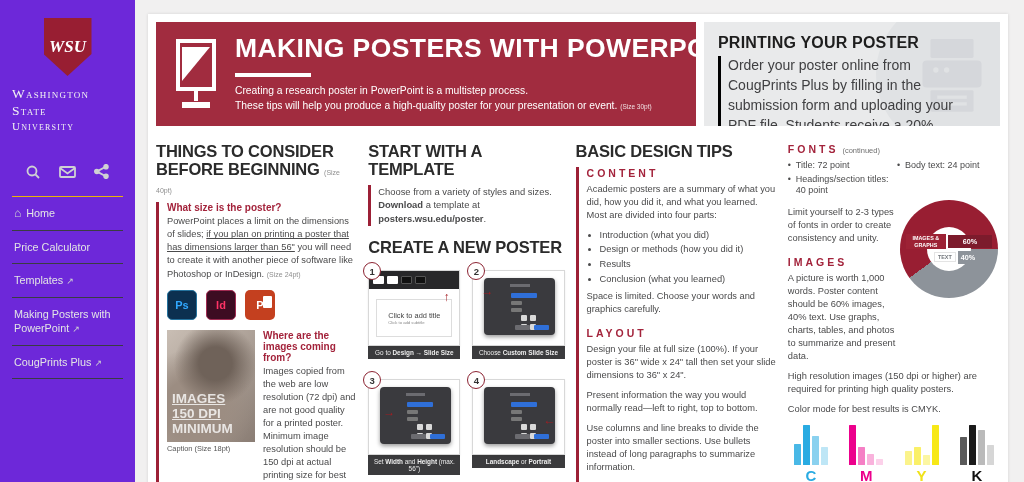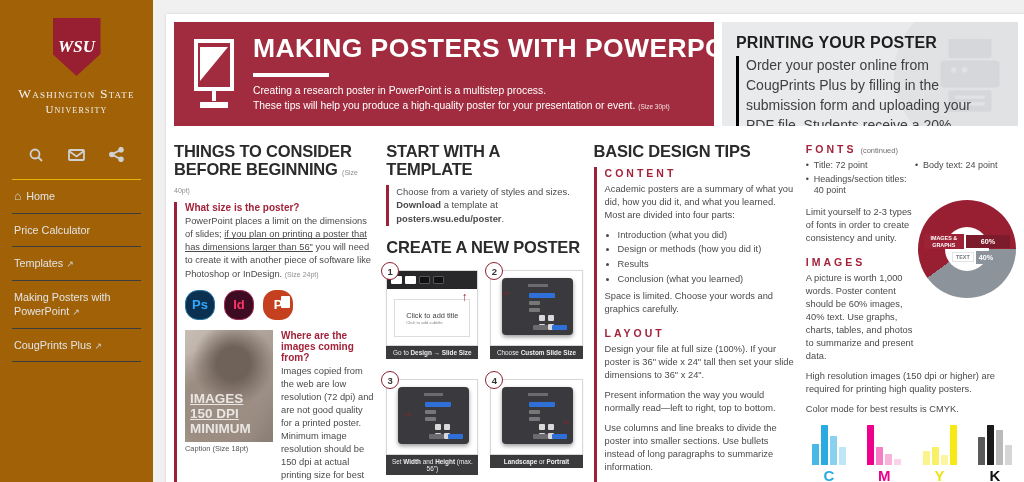--- a/index.html
+++ b/index.html
@@ -1,25 +1,25 @@
 <!DOCTYPE html>
 <html><head>
 <meta charset="utf-8">
 <style>
   *{box-sizing:border-box;margin:0;padding:0}
   html,body{width:1024px;height:482px;overflow:hidden}
   body{font-family:"Liberation Sans",sans-serif;background:#f1f0f0}
   .app{display:flex;width:1024px;height:482px}
 
   
-  .sidebar{width:153px;flex-shrink:0;background:#a16207;color:#e8e8e8;padding:18px 12px 0;height:100%}
+  .sidebar{width:135px;flex-shrink:0;background:#6d28d9;color:#e8e8e8;padding:18px 12px 0;height:100%}
   .shield-wrap{display:flex;justify-content:center;margin-bottom:10px}
   .shield{width:48px;height:58px;background:#981e32;clip-path:polygon(0 0,100% 0,100% 62%,50% 100%,0 62%);display:grid;place-items:center}
   .shield span{color:#fff;font-family:"Liberation Serif",serif;font-style:italic;font-weight:bold;font-size:17px}
-  .wordmark{text-align:center;font-family:"Liberation Serif",serif;letter-spacing:1.2px;font-variant:small-caps;color:#f2f2f2;line-height:1.25;margin-bottom:22px}
+  .wordmark{text-align:left;font-family:"Liberation Serif",serif;letter-spacing:1.2px;font-variant:small-caps;color:#f2f2f2;line-height:1.25;margin-bottom:22px}
   .wordmark .l1{font-size:13.5px}
   .wordmark .l2{font-size:11px}
   .icon-row{display:flex;justify-content:space-around;align-items:center;padding:6px 4px 14px}
   .icon-btn{width:20px;height:20px;display:grid;place-items:center;cursor:pointer}
   .icon-btn svg{stroke:#cfd1d3;fill:none;stroke-width:1.8}
   .menu{border-top:1px solid #eab308}
   .menu-item{display:block;padding:9px 2px;border-bottom:1px solid #3a3d41;font-size:10.8px;color:#e3e4e5;line-height:1.3;cursor:pointer}
   .menu-item .home-glyph{font-size:12px;margin-right:5px;color:#cfd1d3}
   .ext{font-size:9px;margin-left:3px;color:#cfd1d3}
 
@@ -51,21 +51,21 @@
   .col1{width:203px}.col2{width:198px}.col3{width:203px}.col4{width:214px}
   h2.colh{font-size:16.5px;font-weight:bold;color:#2b2b2b;letter-spacing:-.2px;line-height:1.08;margin-bottom:6px}
   .note{color:#8f8f8f;font-size:7px;font-weight:normal;letter-spacing:0}
   .redbar{border-left:3px solid #9c2036;padding-left:8px}
   .q{color:#a3233b;font-weight:bold;font-size:10px;margin:9px 0 2px}
   .q:first-child{margin-top:2px}
   p.body{line-height:1.4;margin-bottom:2px}
   .uline{text-decoration:underline}
 
   .apps{display:flex;gap:9px;margin:9px 0 10px}
-  .appic{width:30px;height:30px;border-radius:13px;display:grid;place-items:center;font-weight:bold;font-size:13px}
+  .appic{width:30px;height:30px;border-radius:5px;display:grid;place-items:center;font-weight:bold;font-size:11px}
   .ps{background:#0c3050;color:#31a8ff;border:1px solid #25739e}
   .id{background:#3d0c22;color:#ff3366;border:1px solid #a12b52}
   .ppt{background:#c4401f;color:#fff;position:relative}
   .ppt i{position:absolute;right:3px;top:6px;width:9px;height:12px;background:#fff;border-radius:1px}
 
   .img-row{display:flex;gap:8px}
   .dpi-col{width:88px;flex-shrink:0}
   .dpi-img{width:88px;height:112px;position:relative;overflow:hidden;background:
     radial-gradient(circle at 55% 30%,#6f6259 0 18%,transparent 45%),
     radial-gradient(circle at 30% 70%,#9c8d82 0 30%,transparent 60%),

